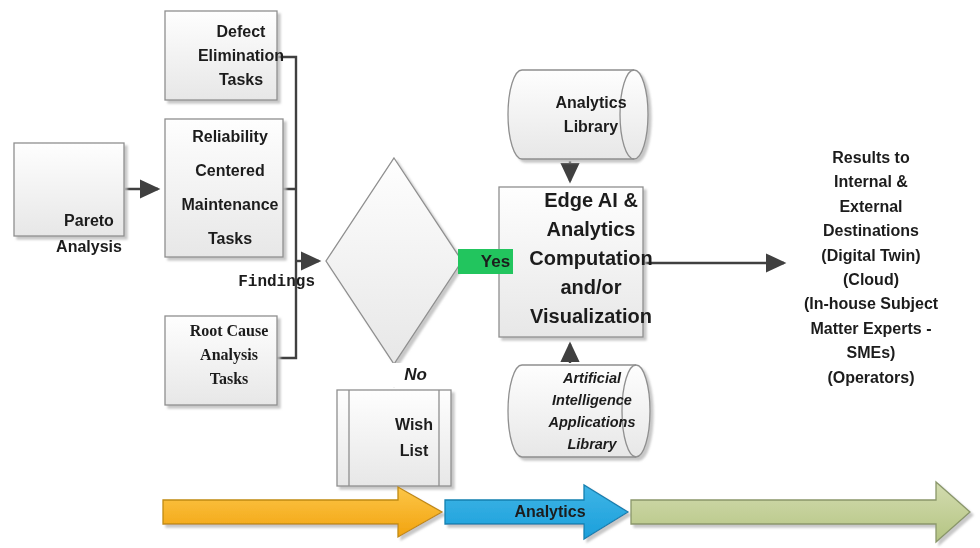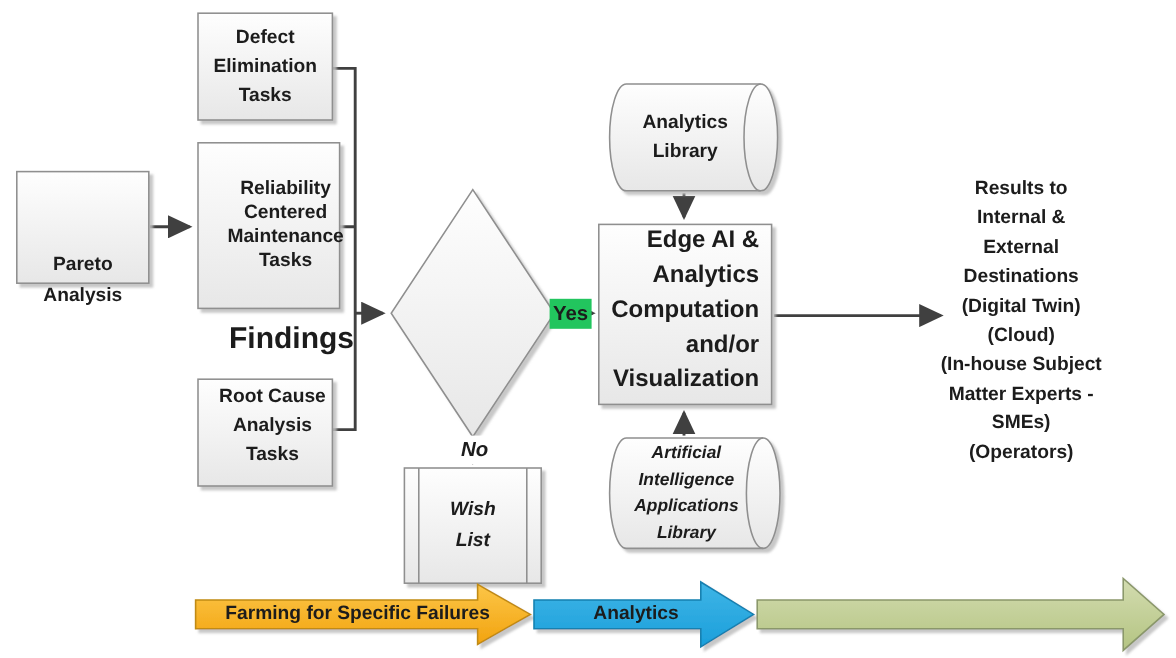--- a/index.html
+++ b/index.html
@@ -4,33 +4,33 @@
 <style>
   html,body{margin:0;padding:0;background:#ffffff;}
   #stage{
     position:relative;width:980px;height:548px;background:#ffffff;
     font-family:"Liberation Sans","DejaVu Sans",sans-serif;overflow:hidden;
   }
   #shapes{position:absolute;left:0;top:0;width:980px;height:548px;}
   .lbl{
     position:absolute;display:flex;align-items:center;justify-content:center;
     text-align:center;font-weight:bold;color:#1c1c1c;white-space:pre-line;
-    font-size:16px;line-height:24px;pointer-events:none;
+    font-size:16px;line-height:24px;pointer-events:none;padding-left:20px;
   }
   #t-pareto{left:14px;top:143px;width:110px;height:93px;line-height:26px;margin-top:44px;}
   #t-defect{left:165px;top:11px;width:112px;height:89px;}
-  #t-rcm{left:181px;top:119px;width:114px;height:138px;line-height:20px;}
-  #t-root{left:171px;top:316px;width:112px;height:77px;}
-  #t-findings{left:198px;top:269px;width:97px;height:26px;justify-content:flex-end;font-size:25px;}
+  #t-rcm{left:153px;top:119px;width:114px;height:138px;line-height:34px;}
+  #t-root{left:153px;top:316px;width:112px;height:77px;font-family:Liberation Serif, serif;}
+  #t-findings{left:198px;top:269px;width:97px;height:26px;justify-content:flex-end;font-size:16px;font-family:Liberation Mono, monospace;}
   #t-decision{left:330px;top:168px;width:128px;height:186px;line-height:26px;}
   #t-yes{left:458px;top:249px;width:35px;height:25px;font-size:17px;background:#22c55e;}
   #t-no{left:380px;top:363px;width:31px;height:24px;font-size:17px;background:#ffffff;font-style:italic;}
-  #t-wish{left:349px;top:390px;width:90px;height:96px;line-height:26px;font-style:italic;}
+  #t-wish{left:349px;top:390px;width:90px;height:96px;line-height:26px;}
   #t-analytics{left:516px;top:70px;width:110px;height:89px;}
-  #t-edgeai{left:499px;top:187px;width:144px;height:142px;font-size:20px;line-height:29px;text-align:right;}
+  #t-edgeai{left:499px;top:187px;width:144px;height:142px;font-size:20px;line-height:29px;}
   #t-ailib{left:516px;top:365px;width:112px;height:92px;font-size:14.5px;line-height:22px;font-style:italic;}
   #t-results{left:766px;top:143px;width:170px;height:250px;line-height:24.4px;}
   #t-farming{left:165px;top:500px;width:266px;height:24px;}
   #t-harvest{left:447px;top:500px;width:166px;height:24px;}
   #t-dissem{left:633px;top:500px;width:290px;height:24px;font-size:19px;}
 </style>
 </head>
 <body>
 
 <div id="stage">
@@ -130,16 +130,15 @@
   <div class="lbl" id="t-results">Results to
 Internal &amp;
 External
 Destinations
 (Digital Twin)
 (Cloud)
 (In-house Subject
 Matter Experts -
 SMEs)
 (Operators)</div>
-  <div class="lbl" id="t-farming">Farming for Specific Failures</div>
   <div class="lbl" id="t-harvest">Analytics</div>
 
 </div>
 
 </body></html>

